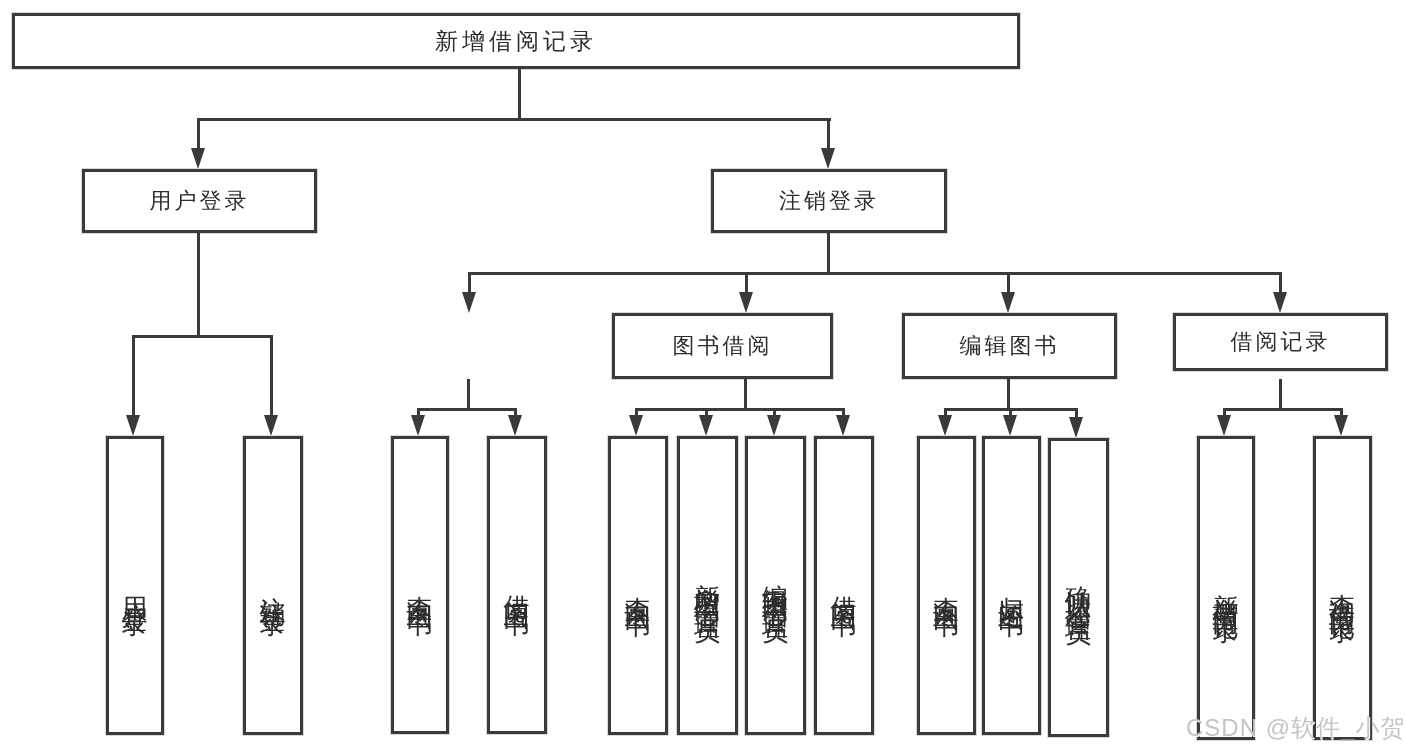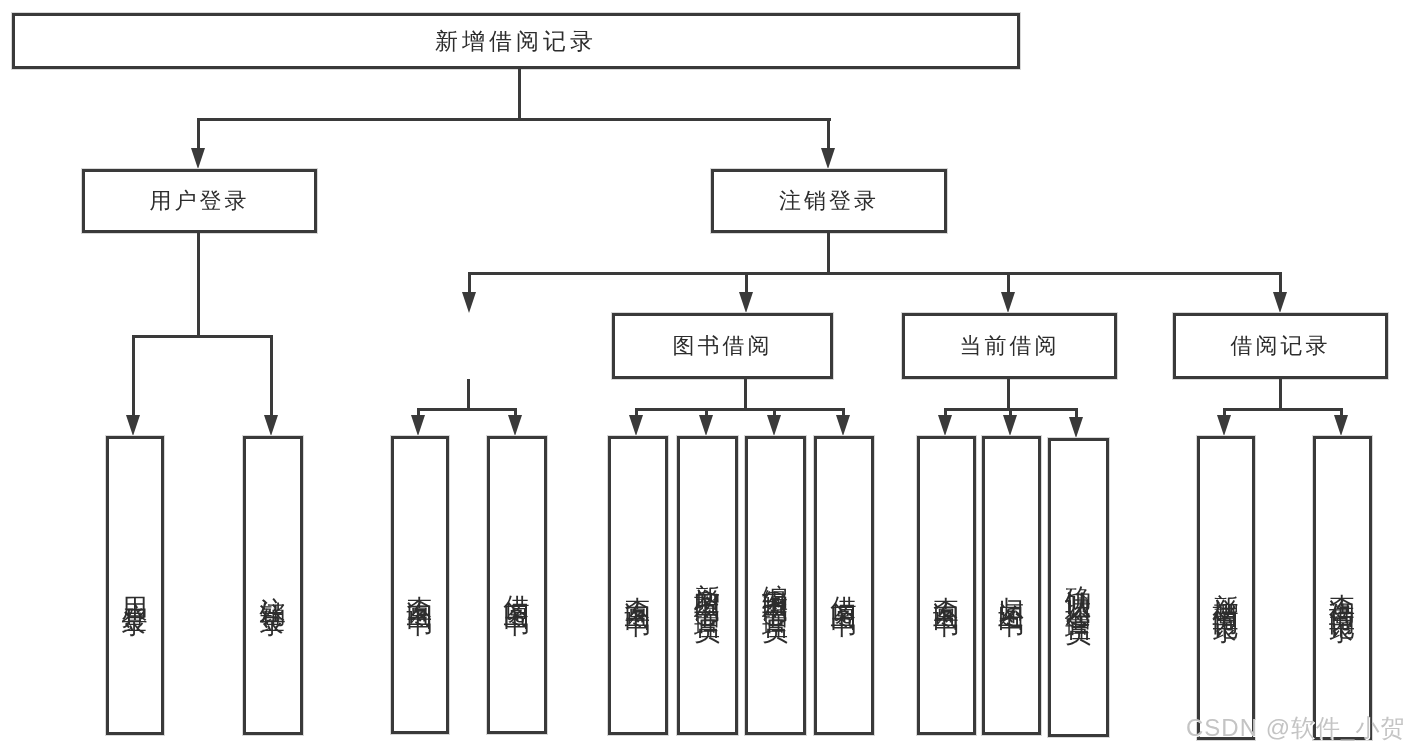--- a/index.html
+++ b/index.html
@@ -78,23 +78,23 @@
   <div class="arw" style="left:739px;top:292px;"></div>
   <div class="line" style="left:1007px;top:272px;width:3px;height:22px;"></div>
   <div class="arw" style="left:1001px;top:292px;"></div>
   <div class="line" style="left:1279px;top:272px;width:3px;height:22px;"></div>
   <div class="arw" style="left:1273px;top:292px;"></div>
 
   <div class="box" style="left:612px;top:313px;width:221px;height:66px;">
     <span class="hlabel">图书借阅</span>
   </div>
   <div class="box" style="left:902px;top:313px;width:215px;height:66px;">
-    <span class="hlabel">当前借阅</span>
+    <span class="hlabel">编辑图书</span>
   </div>
-  <div class="box" style="left:1173px;top:313px;width:215px;height:66px;">
+  <div class="box" style="left:1173px;top:313px;width:215px;height:58px;">
     <span class="hlabel">借阅记录</span>
   </div>
 
   <div class="line" style="left:467px;top:379px;width:3px;height:31px;"></div>
   <div class="line" style="left:417px;top:408px;width:100px;height:3px;"></div>
   <div class="line" style="left:417px;top:408px;width:3px;height:10px;"></div>
   <div class="arw" style="left:411px;top:415px;"></div>
   <div class="line" style="left:514px;top:408px;width:3px;height:10px;"></div>
   <div class="arw" style="left:508px;top:415px;"></div>
 

